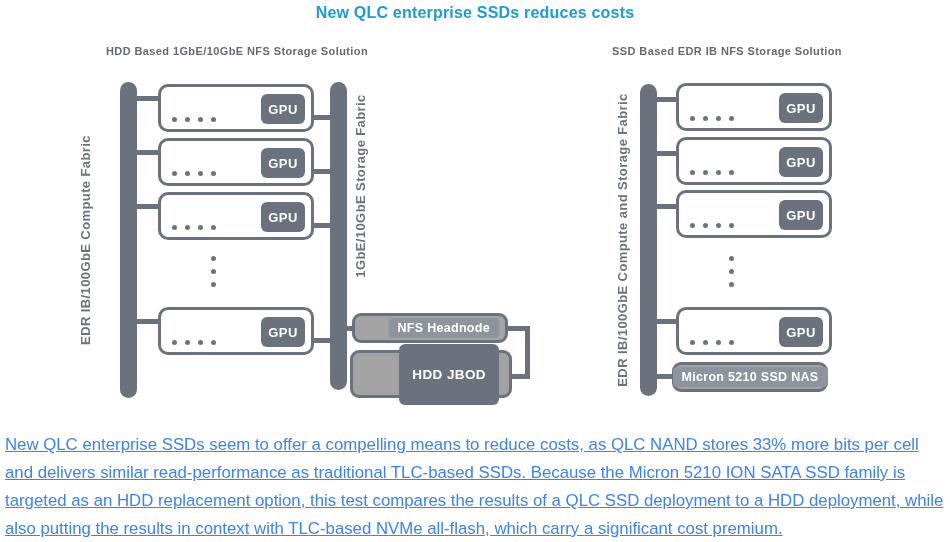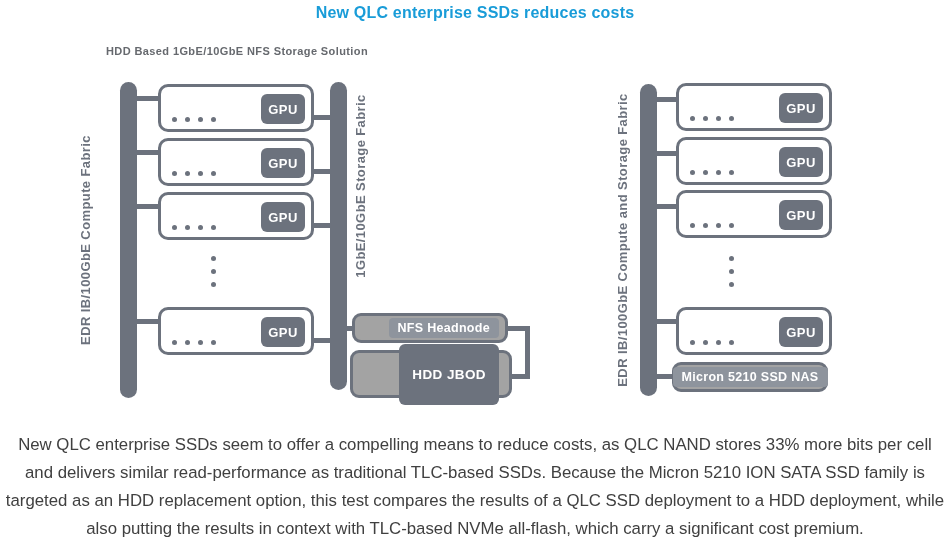--- a/index.html
+++ b/index.html
@@ -34,31 +34,32 @@
 
   .io-box{position:absolute;background:#a3a3a3;border:3px solid #6C727D;border-radius:9px;
           box-sizing:border-box;display:flex;align-items:center;}
   .badge-light{background:#8E949D;color:#fff;font-weight:bold;font-size:12.5px;
           letter-spacing:0.3px;border-radius:4px;padding:3px 9px;white-space:nowrap;}
   .badge-dark{background:#6C727D;color:#fff;font-weight:bold;font-size:13.5px;
           letter-spacing:0.4px;border-radius:6px;padding:23px 13px;white-space:nowrap;}
   .justify-end{justify-content:flex-end;}
   .justify-center{justify-content:center;}
 
-  .caption{position:absolute;left:5px;top:431px;width:940px;text-align:center;
-          font-size:16.8px;line-height:28px;color:#404040;}
+  .caption{position:absolute;left:5px;top:431px;width:940px;text-align:left;
+          font-size:16.8px;line-height:28px;color:#3b82f6;text-decoration:underline;}
 </style>
 </head>
 <body>
 
 <div class="canvas">
 
   <div class="title">New QLC enterprise SSDs reduces costs</div>
 
   <div class="diagram-heading heading-left">HDD Based 1GbE/10GbE NFS Storage Solution</div>
+  <div class="diagram-heading heading-right">SSD Based EDR IB NFS Storage Solution</div>
 
   <div>
 
     <div class="vlabel" style="left:-84px;top:232px;width:340px;">EDR IB/100GbE Compute Fabric</div>
 
     <div class="vbar" style="left:120px;top:82px;height:316px;"></div>
 
     <div class="vbar" style="left:330px;top:82px;height:308px;"></div>
 
     <div class="vlabel" style="left:236px;top:178px;width:250px;">1GbE/10GbE Storage Fabric</div>

